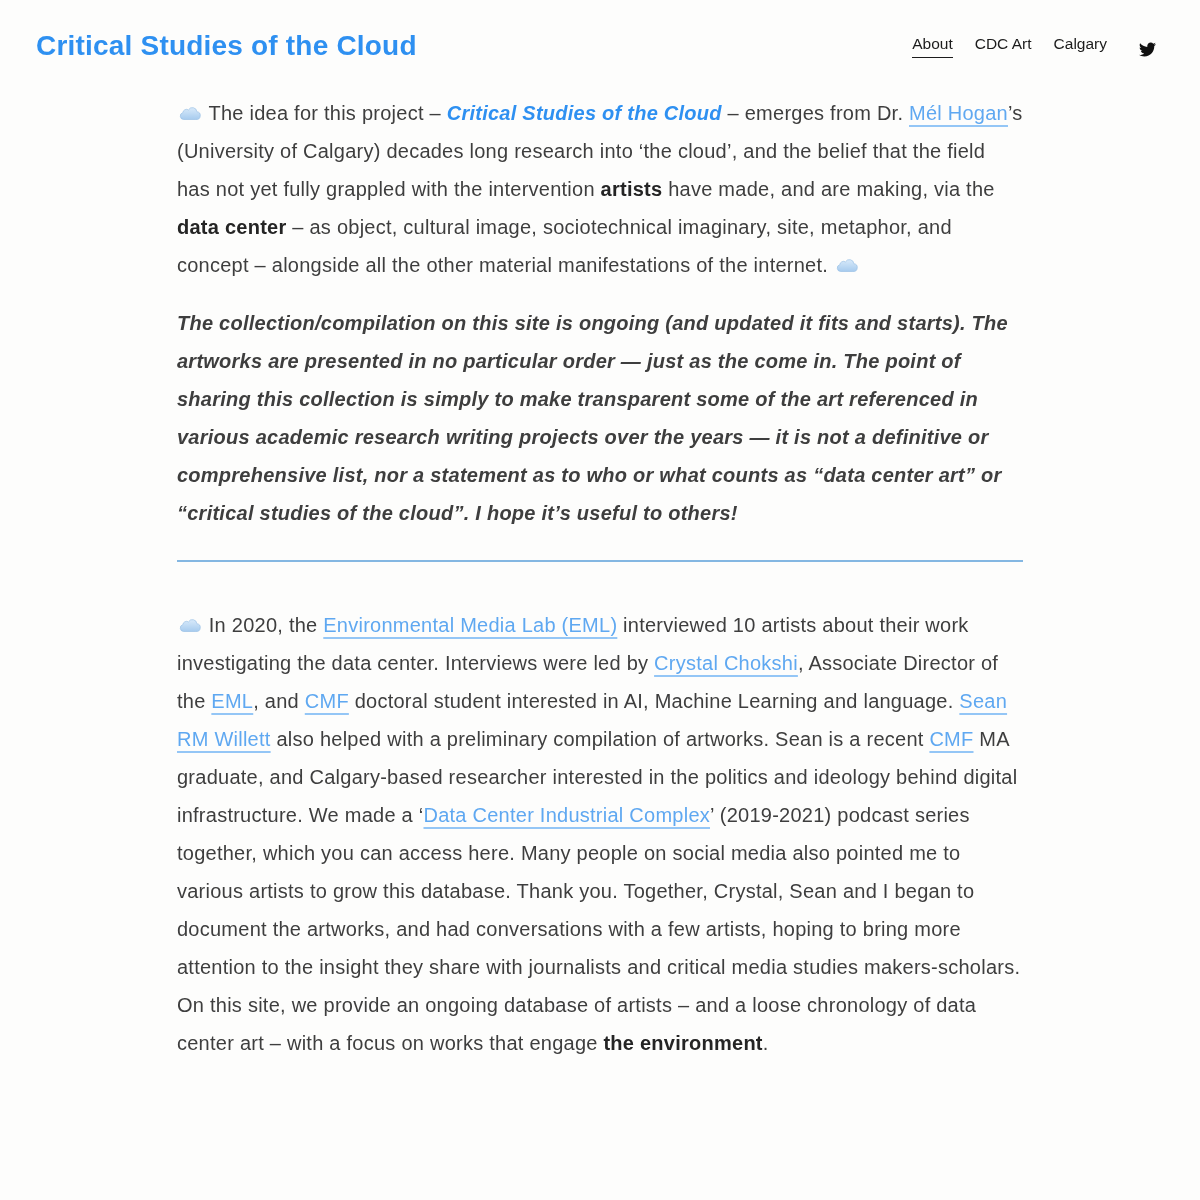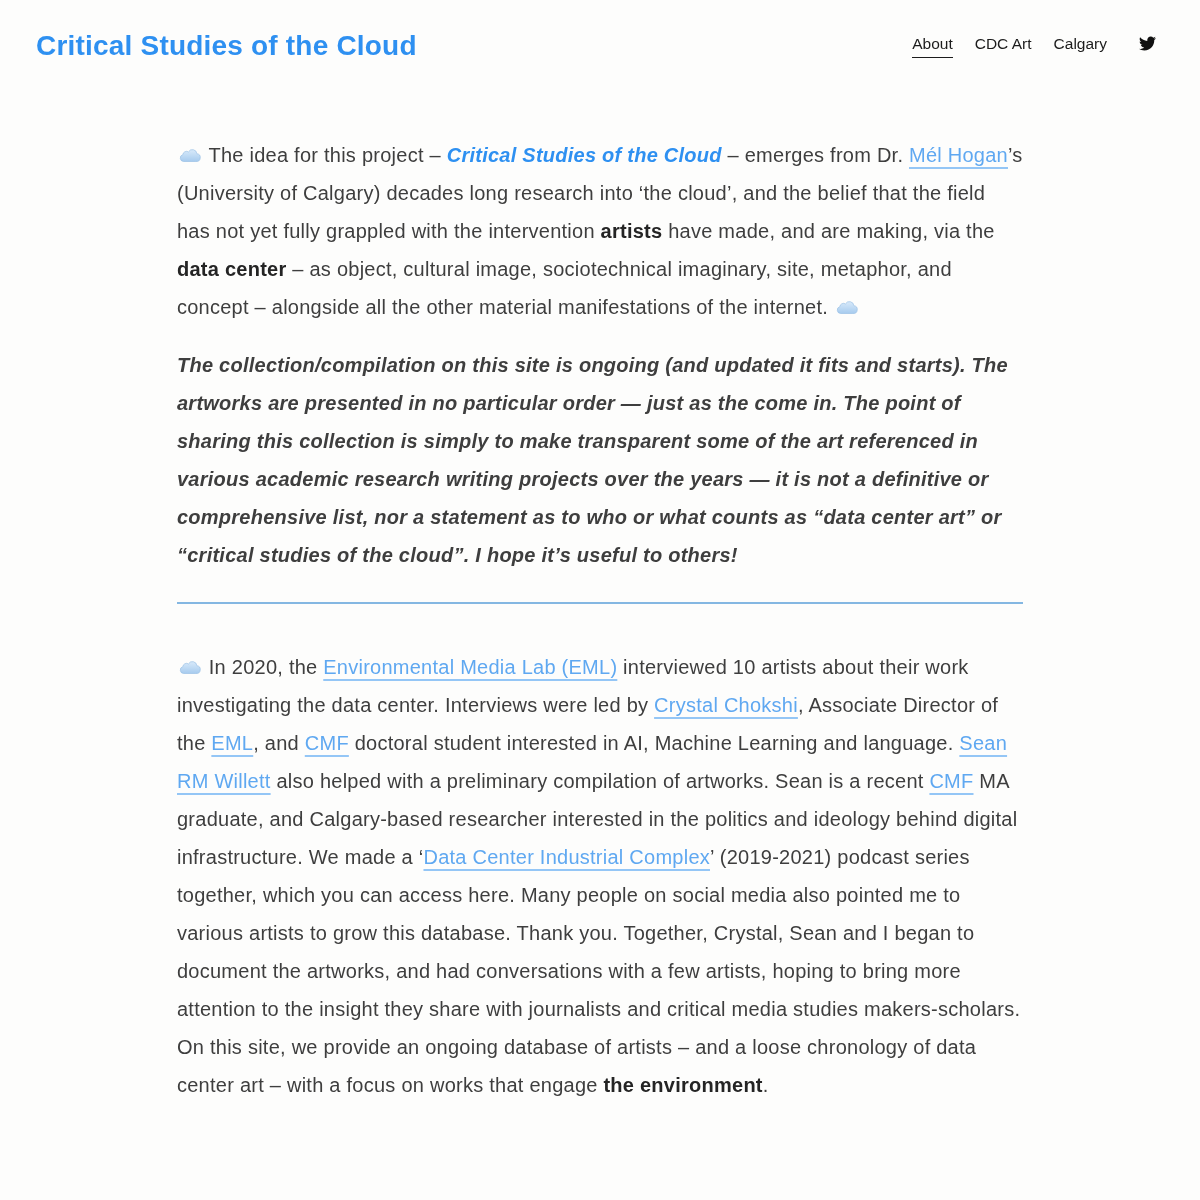--- a/index.html
+++ b/index.html
@@ -20,40 +20,40 @@
   }
   .site-title {
     font-size: 28px;
     font-weight: 700;
     letter-spacing: 0.2px;
     color: #2e90f1;
     cursor: pointer;
   }
   .main-nav {
     display: flex;
-    align-items: flex-start;
+    align-items: flex-end;
     gap: 22px;
     font-size: 15.5px;
     color: #1c1c1c;
   }
   .nav-item {
     cursor: pointer;
     color: #1c1c1c;
     text-decoration: none;
     padding-bottom: 4px;
     border-bottom: 1.5px solid transparent;
   }
   .nav-item.active { border-bottom-color: #1c1c1c; }
   .twitter-link { margin-left: 10px; display: inline-flex; cursor: pointer; }
   .twitter-link svg { width: 17px; height: 17px; fill: #111; }
 
   
   .content {
     width: 846px;
-    margin: 74px auto 0;
+    margin: 32px auto 0;
     font-size: 20px;
     line-height: 38px;
     letter-spacing: 0.25px;
     color: #3e3e3e;
   }
   .content p { margin: 0 0 20px 0; }
   .para-italic { font-style: italic; font-weight: bold; }
   .section-divider {
     border: none;
     border-top: 2px solid #84b7e2;

